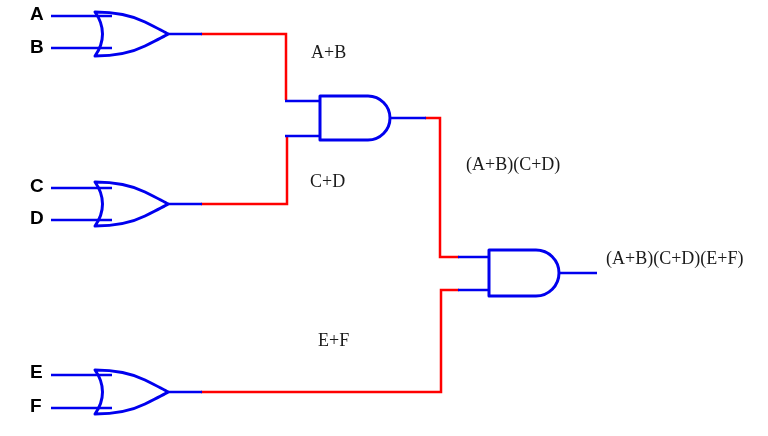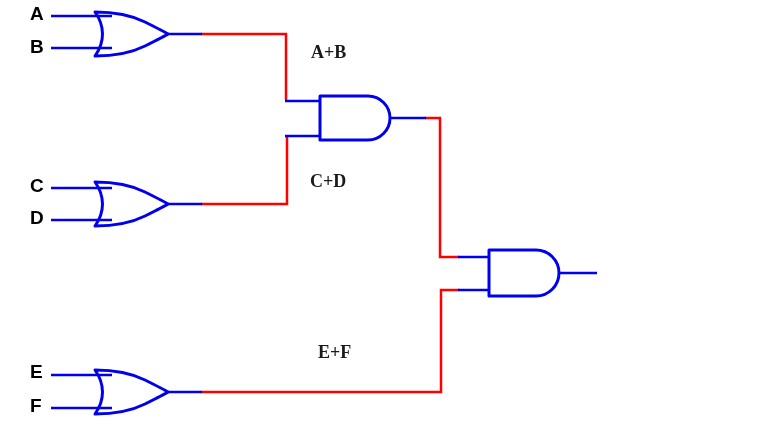--- a/index.html
+++ b/index.html
@@ -50,21 +50,21 @@
   }
   .lbl-input {
     font-family: "Liberation Sans", sans-serif;
     font-size: 19px;
     font-weight: bold;
     color: #000000;
   }
   .lbl-net {
     font-family: "Liberation Serif", serif;
     font-size: 18px;
-    font-weight: bold;
+    font-weight: normal;
   }
 </style>
 </head>
 <body>
 
 <div class="canvas">
 
   <svg width="768" height="436" viewBox="0 0 768 436">
 
     <polyline class="wire-red" points="201,34 286,34 286,100"></polyline>
@@ -116,15 +116,17 @@
 
   <span class="lbl lbl-input" style="left:30px; top:4px">A</span>
   <span class="lbl lbl-input" style="left:30px; top:37px">B</span>
   <span class="lbl lbl-input" style="left:30px; top:176px">C</span>
   <span class="lbl lbl-input" style="left:30px; top:208px">D</span>
   <span class="lbl lbl-input" style="left:30px; top:362px">E</span>
   <span class="lbl lbl-input" style="left:30px; top:396px">F</span>
 
   <span class="lbl lbl-net" style="left:311px; top:43px">A+B</span>
   <span class="lbl lbl-net" style="left:310px; top:172px">C+D</span>
-  <span class="lbl lbl-net" style="left:318px; top:343px">E+F</span>
+  <span class="lbl lbl-net" style="left:318px; top:331px">E+F</span>
+  <span class="lbl lbl-net" style="left:466px; top:155px">(A+B)(C+D)</span>
+  <span class="lbl lbl-net" style="left:606px; top:249px">(A+B)(C+D)(E+F)</span>
 
 </div>
 
 </body></html>

